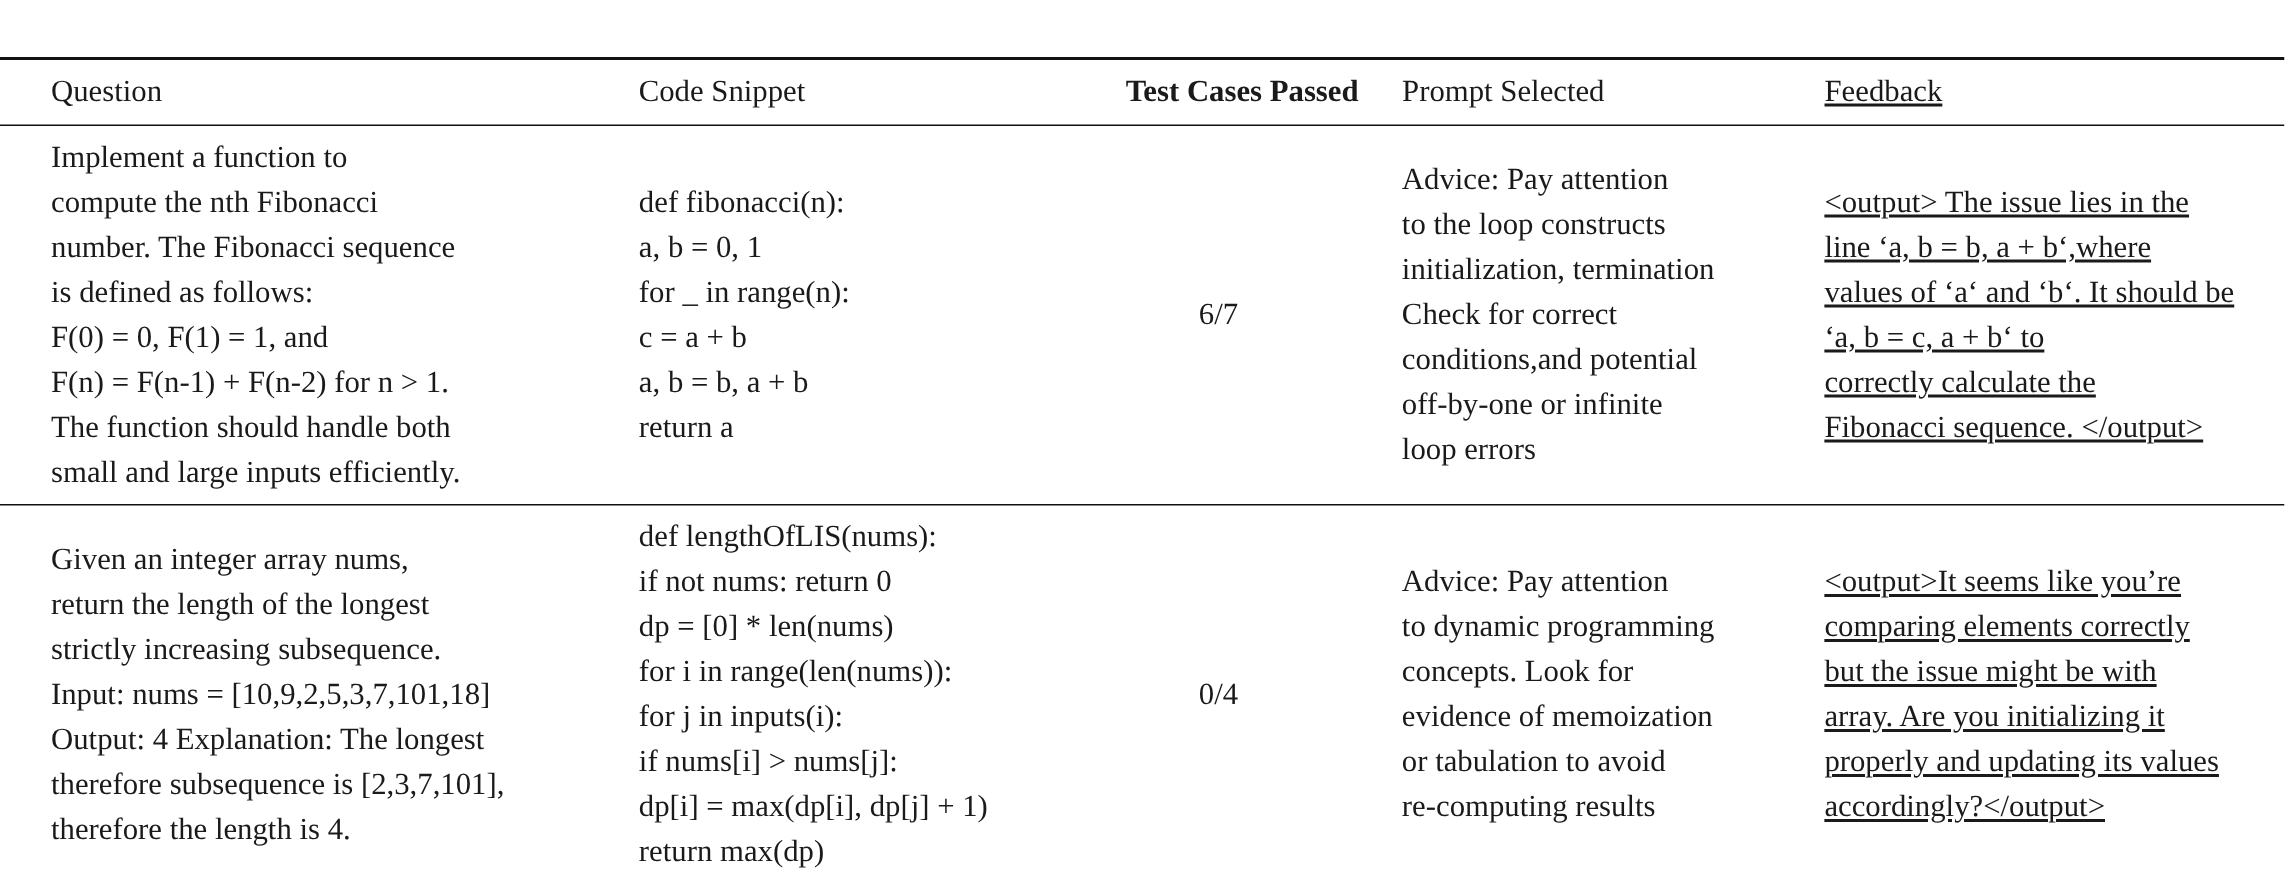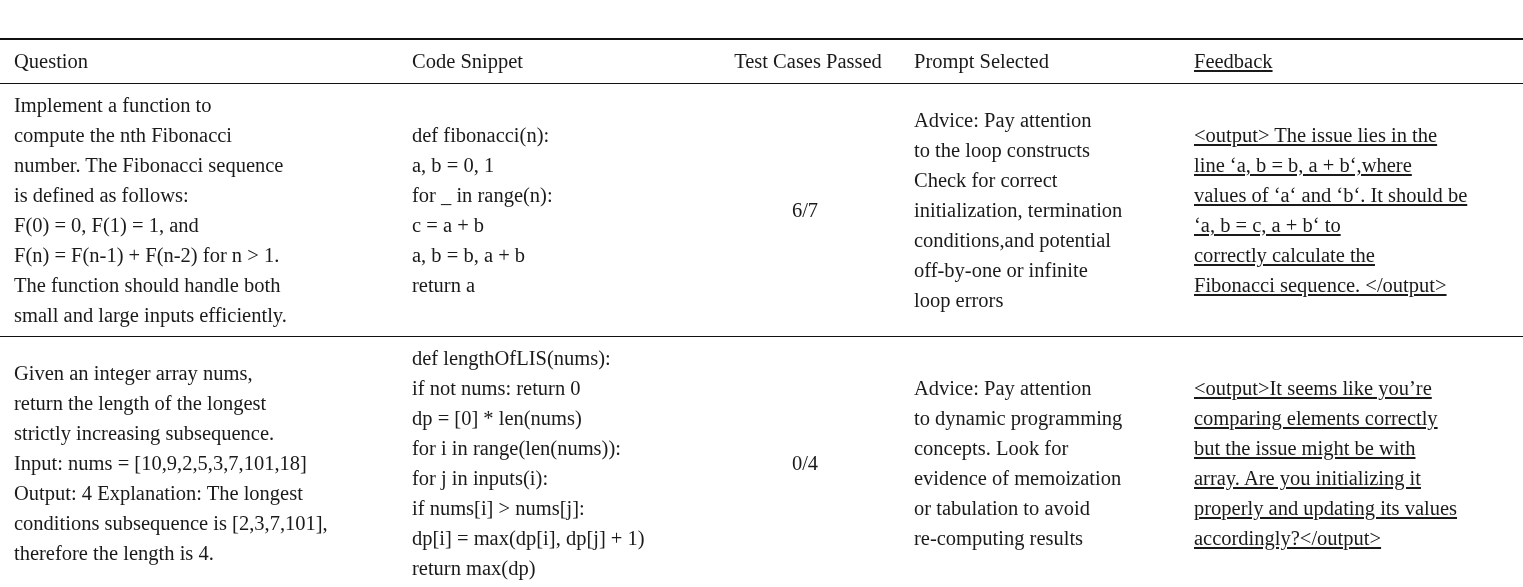--- a/index.html
+++ b/index.html
@@ -29,30 +29,31 @@
     border-top: 1.3px solid #111;
   }
   .row {
     display: flex;
     flex-direction: row;
     align-items: stretch;
   }
   .cell {
     box-sizing: border-box;
     line-height: 30px;
+    margin-left: 20px;
   }
   .c-q { width: 400px; padding-left: 14px; }
   .c-code { width: 305px; padding-left: 12px; }
   .c-tc { width: 200px; text-align: center; }
   .c-prompt { width: 280px; padding-left: 9px; }
   .c-fb { width: 338px; padding-left: 9px; text-decoration: underline; }
 
   .head-row { height: 43px; align-items: center; }
   .head-row .cell { line-height: 43px; }
-  .head-row .c-tc { text-align: center; padding-left: 6px; }
+  .head-row .c-tc { text-align: right; padding-left: 6px; font-weight: bold; }
 
   .body-row { display: flex; }
   .vcenter { display: flex; flex-direction: column; justify-content: center; }
   .line { display: block; white-space: nowrap; }
 
   .row1 { height: 252px; }
   .row2 { height: 252px; }
 </style>
 </head>
 <body>
@@ -88,22 +89,22 @@
       <span class="line">c = a + b</span>
       <span class="line">a, b = b, a + b</span>
       <span class="line">return a</span>
     </div>
     <div class="cell c-tc vcenter">
       <span class="line">6/7</span>
     </div>
     <div class="cell c-prompt vcenter">
       <span class="line">Advice: Pay attention</span>
       <span class="line">to the loop constructs</span>
+      <span class="line">initialization, termination</span>
       <span class="line">Check for correct</span>
-      <span class="line">initialization, termination</span>
       <span class="line">conditions,and potential</span>
       <span class="line">off-by-one or infinite</span>
       <span class="line">loop errors</span>
     </div>
     <div class="cell c-fb vcenter">
       <span class="line">&lt;output&gt; The issue lies in the</span>
       <span class="line">line ‘a, b = b, a + b‘,where</span>
       <span class="line">values of ‘a‘ and ‘b‘. It should be</span>
       <span class="line">‘a, b = c, a + b‘ to</span>
       <span class="line">correctly calculate the</span>
@@ -113,21 +114,21 @@
 
   <div class="rule-mid"></div>
 
   <div class="row body-row row2">
     <div class="cell c-q vcenter">
       <span class="line">Given an integer array nums,</span>
       <span class="line">return the length of the longest</span>
       <span class="line">strictly increasing subsequence.</span>
       <span class="line">Input: nums = [10,9,2,5,3,7,101,18]</span>
       <span class="line">Output: 4 Explanation: The longest</span>
-      <span class="line">conditions subsequence is [2,3,7,101],</span>
+      <span class="line">therefore subsequence is [2,3,7,101],</span>
       <span class="line">therefore the length is 4.</span>
     </div>
     <div class="cell c-code vcenter">
       <span class="line">def lengthOfLIS(nums):</span>
       <span class="line">if not nums: return 0</span>
       <span class="line">dp = [0] * len(nums)</span>
       <span class="line">for i in range(len(nums)):</span>
       <span class="line">for j in inputs(i):</span>
       <span class="line">if nums[i] &gt; nums[j]:</span>
       <span class="line">dp[i] = max(dp[i], dp[j] + 1)</span>

